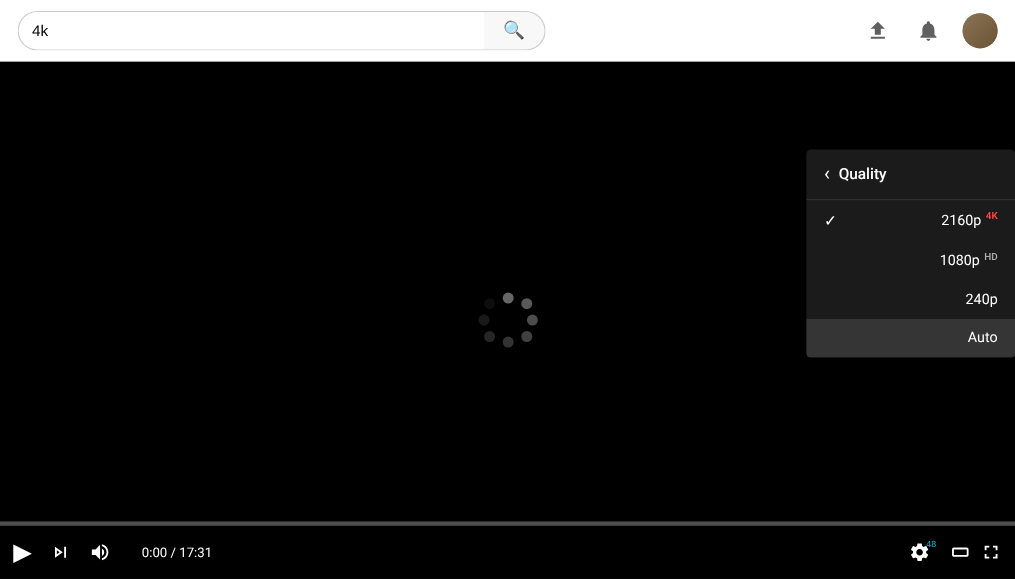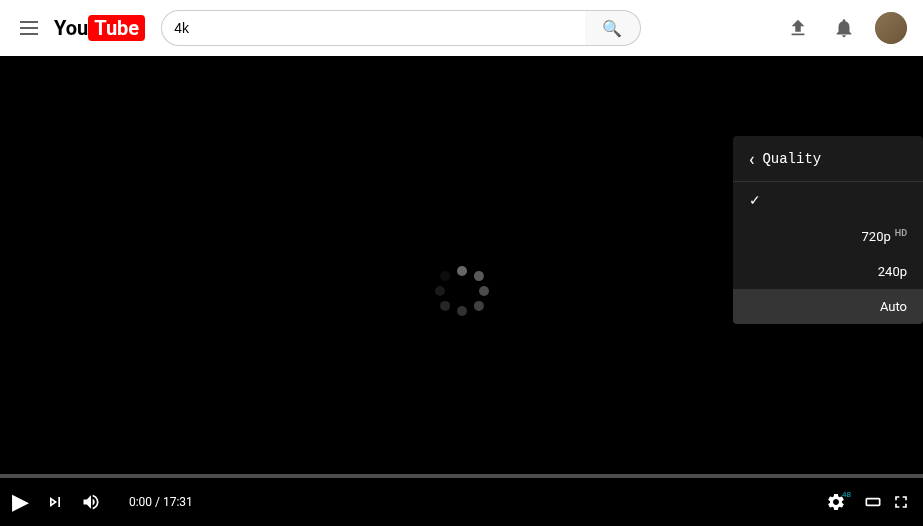--- a/index.html
+++ b/index.html
@@ -42,21 +42,21 @@
       position: absolute; right: 0; top: 80px;
       background: rgba(28,28,28,0.95); color: #fff;
       width: 190px; border-radius: 4px; overflow: hidden;
       font-size: 13px;
     }
     .quality-header {
       display: flex; align-items: center; padding: 12px 16px; gap: 8px;
       border-bottom: 1px solid #333; cursor: pointer;
     }
     .quality-header-back { color: #fff; font-size: 18px; }
-    .quality-header-label { font-size: 14px; font-weight: 500; font-family: Liberation Mono, monospace; }
+    .quality-header-label { font-size: 14px; font-weight: 500; }
 
     .quality-item {
       display: flex; align-items: center; padding: 10px 16px;
       cursor: pointer; transition: background 0.1s;
     }
     .quality-item.selected { }
     .quality-item.auto { background: rgba(60,60,60,0.8); }
 
     .check-icon { width: 20px; color: #fff; font-size: 14px; }
     .quality-label { flex: 1; text-align: right; color: #fff; font-size: 13px; }
@@ -91,31 +91,20 @@
 
     
     .loading-spinner {
       width: 56px; height: 56px;
     }
   </style>
 </head>
 <body>
 
 <div class="header">
-  <div class="header-left">
-    <div class="hamburger-icon">
-      <span></span>
-        <span></span>
-        <span></span>
-    </div>
-    <div class="youtube-logo">
-      <span style="color:#000;font-size:20px;font-weight:700;">You</span>
-        <span style="background:#ff0000;color:#fff;padding:1px 6px;border-radius:4px;font-size:20px;font-weight:700;">Tube</span>
-    </div>
-  </div>
 
   <div class="search-bar">
     <input class="search-input" type="text" value="4k" style="">
     <button class="search-button">
       <span style="font-size:16px;color:#606060;">🔍</span>
     </button>
   </div>
 
   <div class="header-right">
     <button class="upload-icon ctrl-btn">
@@ -151,28 +140,29 @@
   </div>
 
   <div class="quality-menu">
     <div class="quality-header">
       <span class="quality-header-back">‹</span>
       <span class="quality-header-label">Quality</span>
     </div>
 
     <div class="quality-item selected">
       <span class="check-icon">✓</span>
-    </div>
-
+      <span class="quality-label">2160p<sup class="quality-badge red">4K</sup></span>
+    </div>
 
 
     <div class="quality-item">
       <span class="check-icon"></span>
-      <span class="quality-label">720p<sup class="quality-badge">HD</sup></span>
-    </div>
+      <span class="quality-label">1080p<sup class="quality-badge">HD</sup></span>
+    </div>
+
 
 
 
     <div class="quality-item">
       <span class="check-icon"></span>
       <span class="quality-label">240p</span>
     </div>
 
 
     <div class="quality-item auto">

